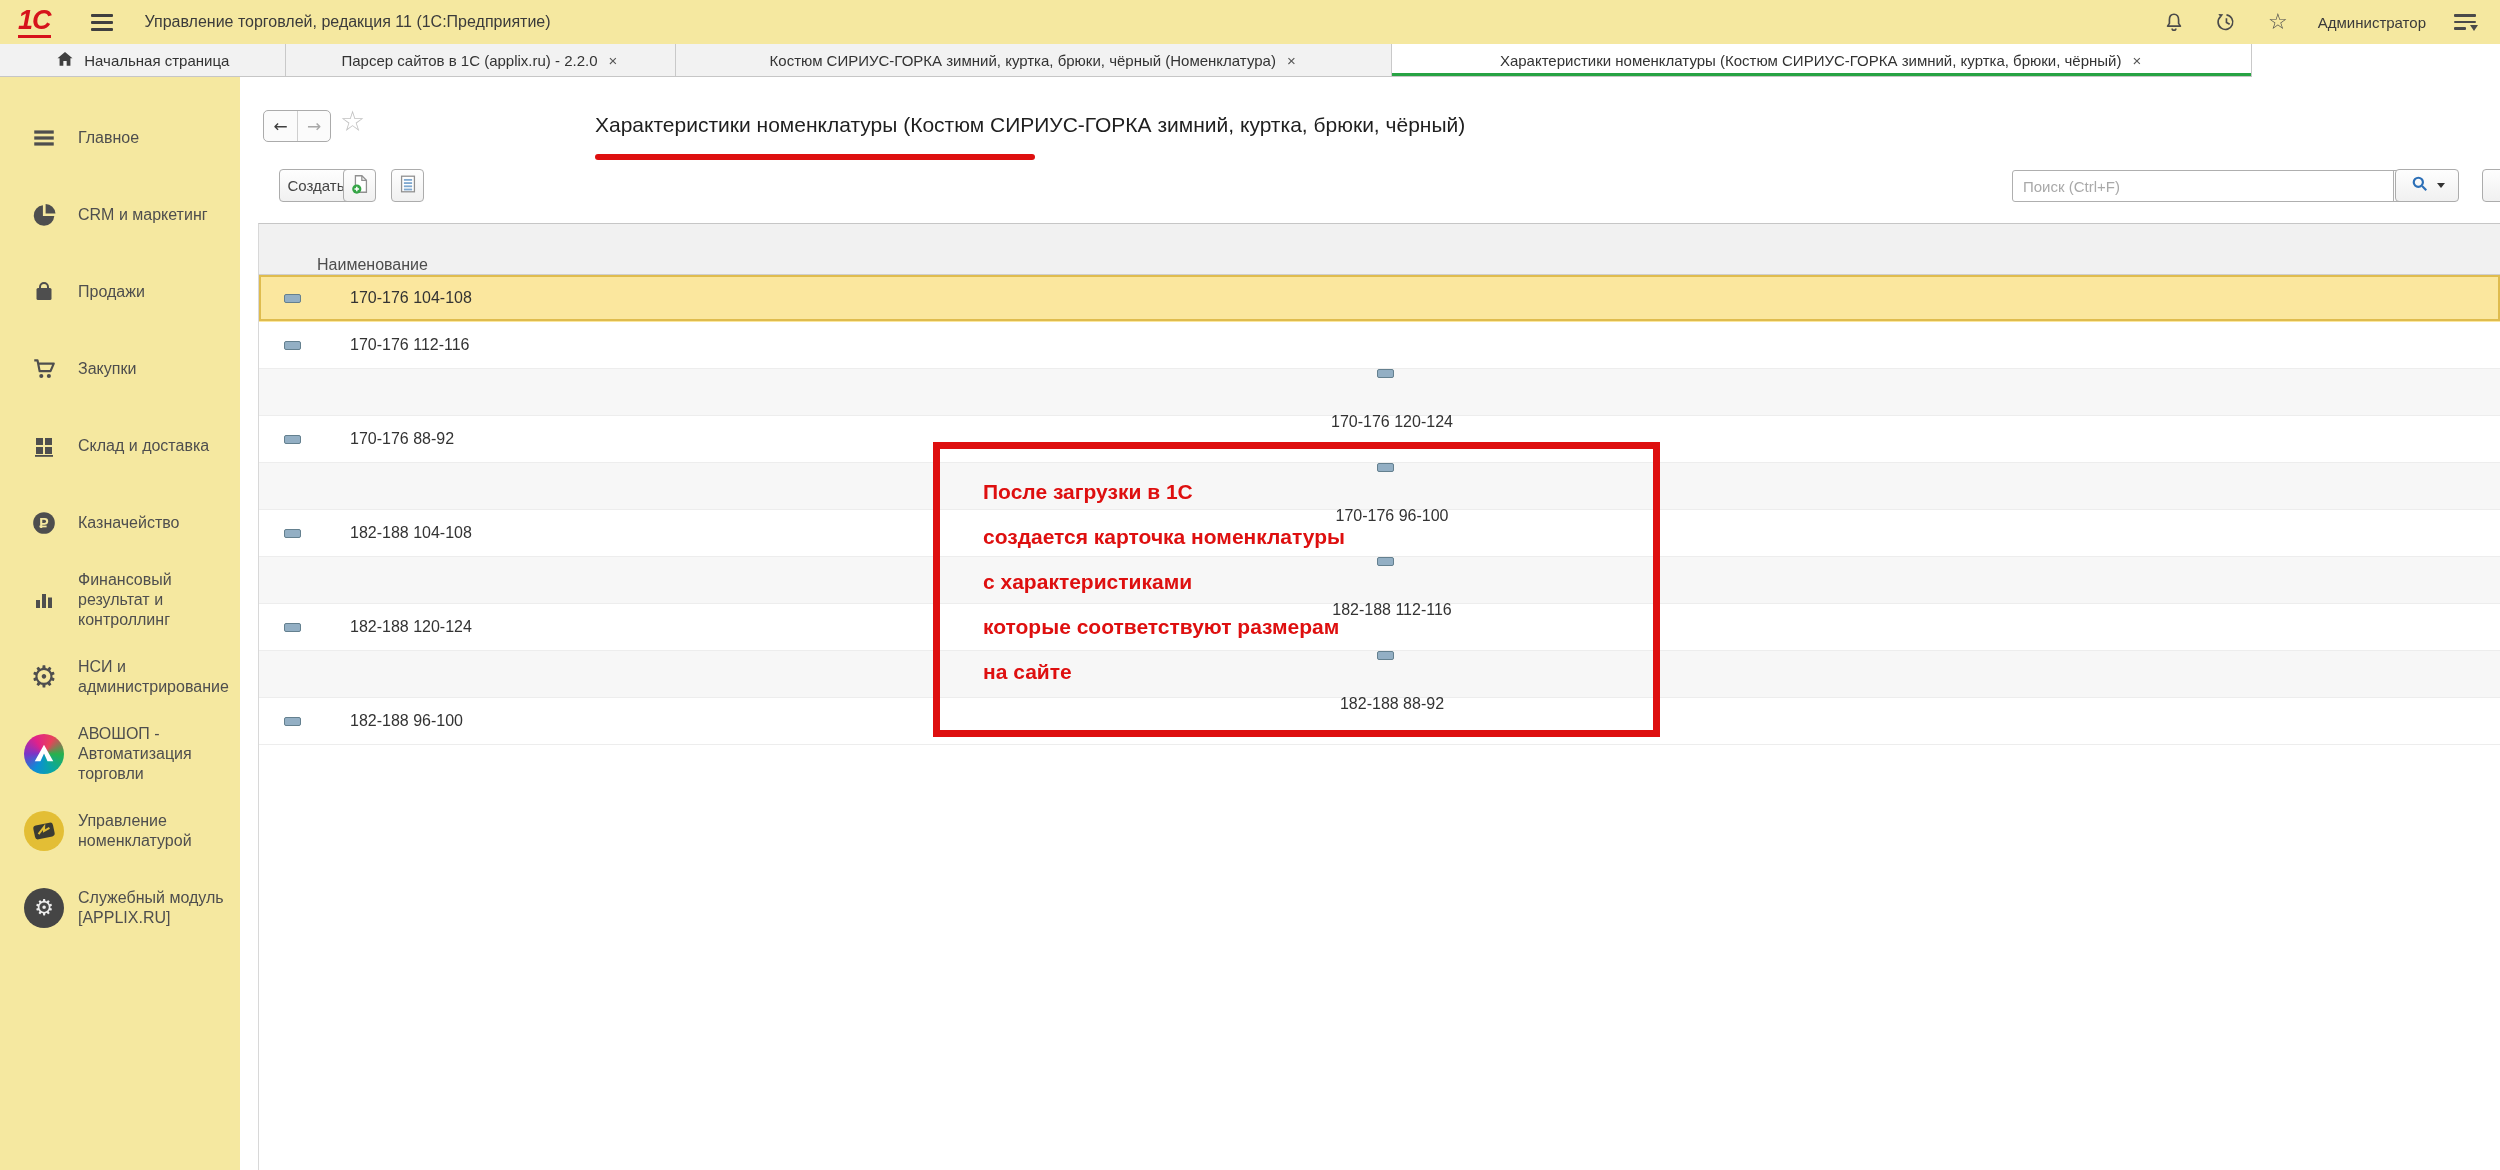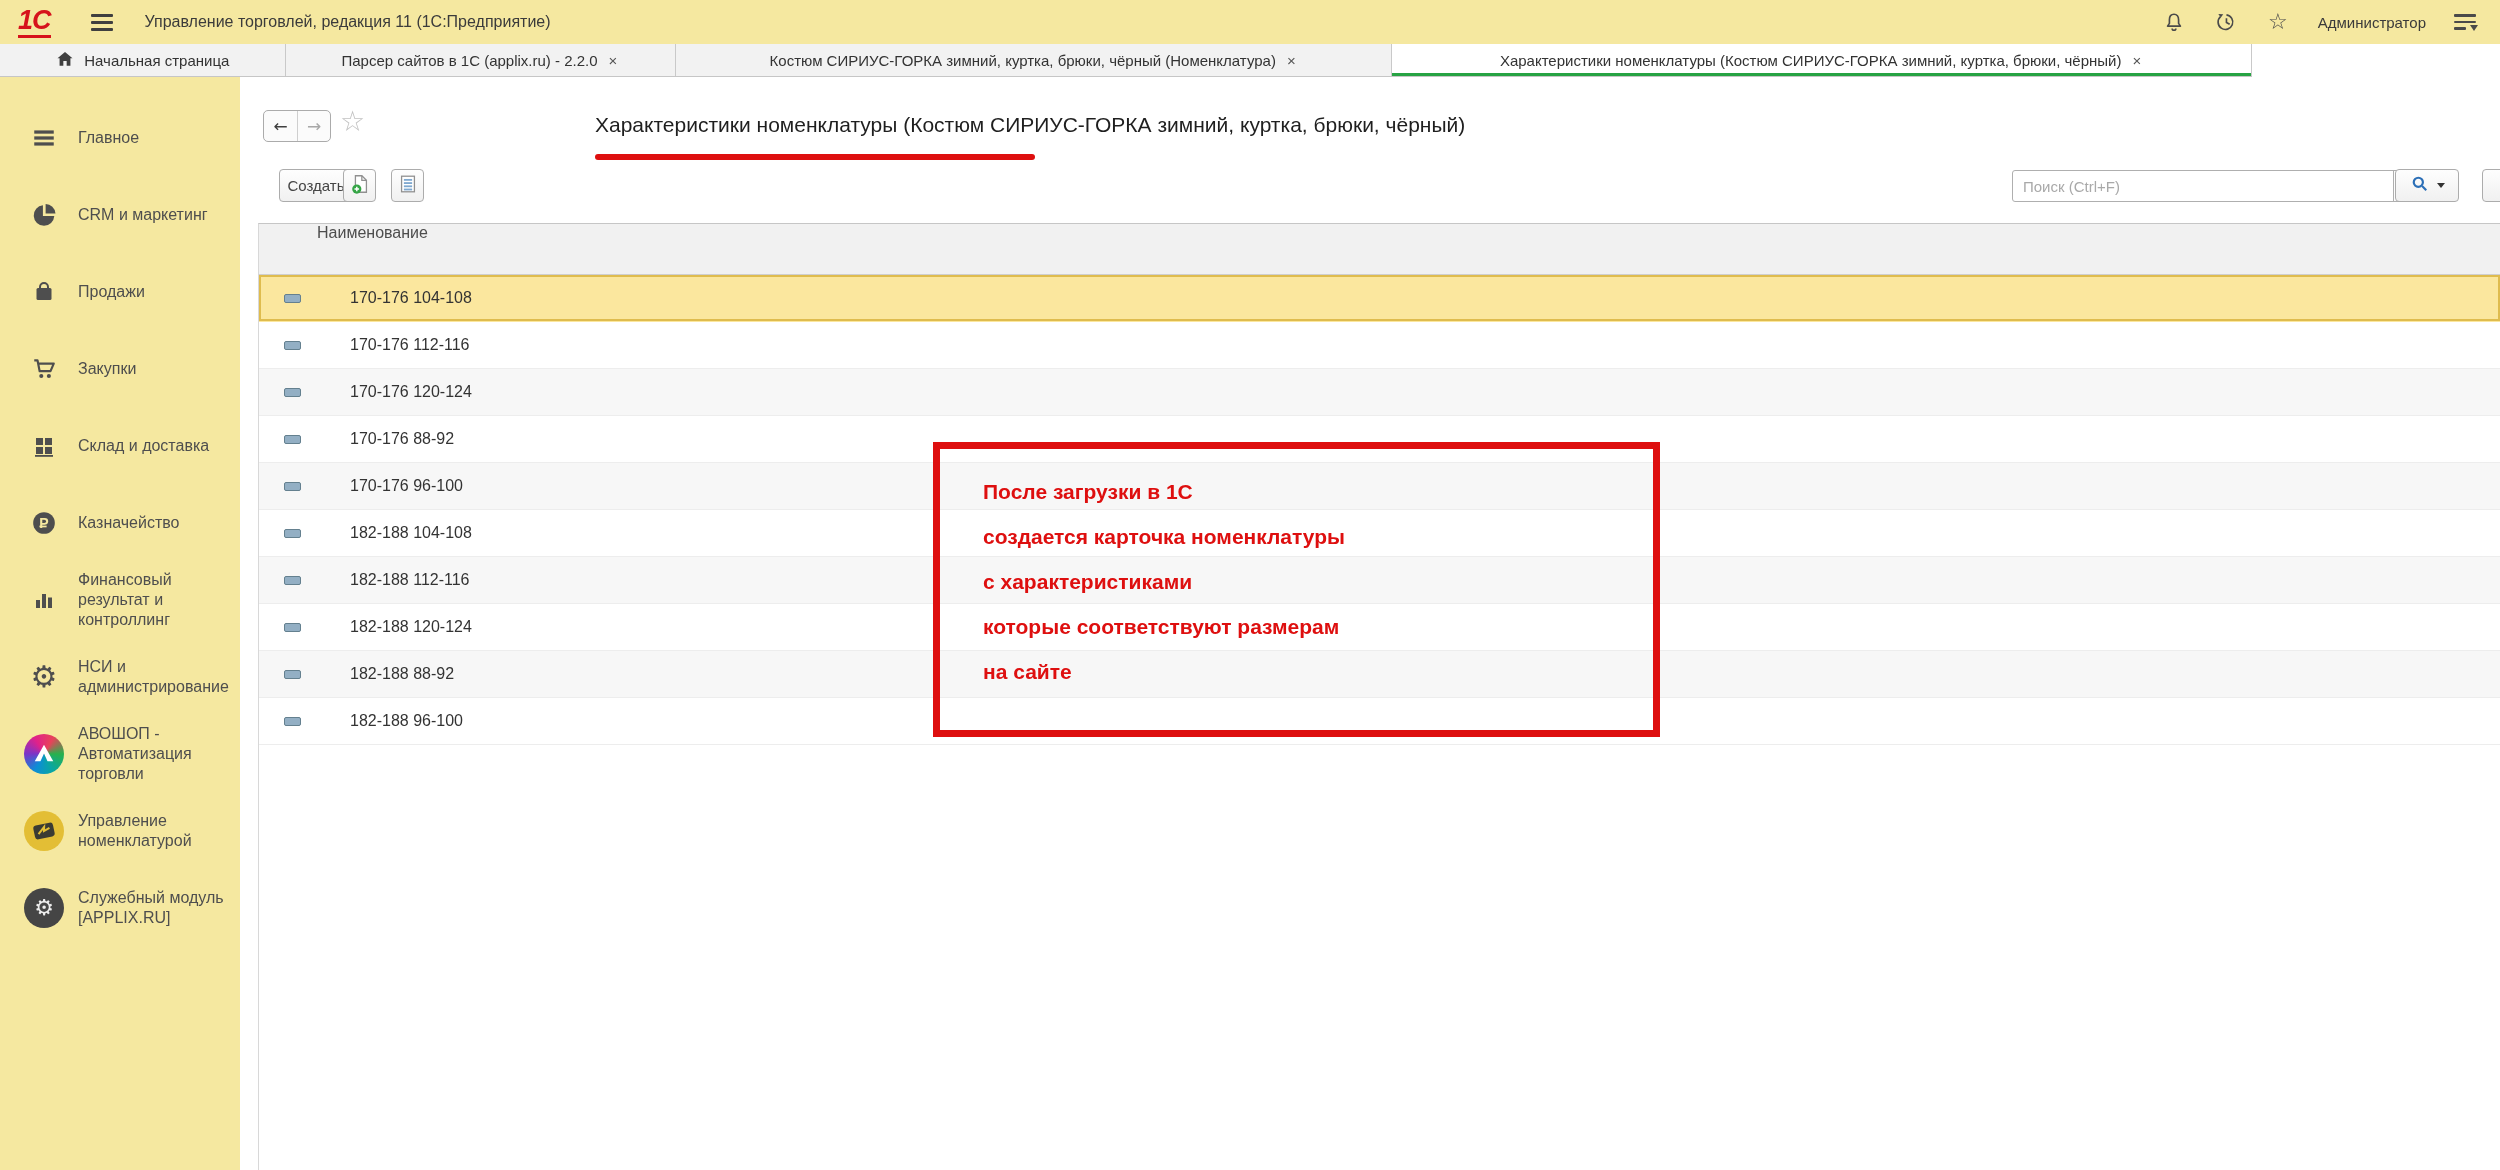--- a/index.html
+++ b/index.html
@@ -66,23 +66,23 @@
   .search-group{position:absolute;left:1724px;top:93px;width:416px;height:32px;border:1px solid #AFAFAF;border-radius:3px;display:flex;box-sizing:border-box;background:#fff;overflow:hidden;margin-left:48px;}
   .search-input{flex:1;border:none;outline:none;padding:0 10px;font-size:15px;color:#333;font-family:"Liberation Sans",sans-serif;background:transparent;}
   .search-input::placeholder{color:#A9A9A9;}
   .search-clear{width:34px;border:none;border-left:1px solid #AFAFAF;background:#FDFDFD;color:#666;font-size:16px;cursor:pointer;}
   .search-opts{position:absolute;left:2155px;top:92px;width:64px;height:33px;display:flex;align-items:center;justify-content:center;gap:7px;}
   .caret{width:0;height:0;border-left:4.5px solid transparent;border-right:4.5px solid transparent;border-top:5.5px solid #333;}
   .more-partial{position:absolute;left:2242px;top:92px;width:44px;height:33px;}
 
   
   .list{position:absolute;left:18px;top:146px;width:2242px;height:947px;border-left:1px solid #D8D8D8;border-top:1px solid #C6C6C6;box-sizing:border-box;}
-  .list-header{height:51px;background:#F1F1F1;border-bottom:1px solid #CFCFCF;display:flex;align-items:flex-start;padding-left:58px;font-size:16px;color:#4D4D4D;box-sizing:border-box;cursor:pointer;}
+  .list-header{height:51px;background:#F1F1F1;border-bottom:1px solid #CFCFCF;display:flex;align-items:flex-end;padding-left:58px;font-size:16px;color:#4D4D4D;box-sizing:border-box;cursor:pointer;}
   .row{height:47px;display:flex;align-items:center;padding-left:25px;border-bottom:1px solid #EDEDED;box-sizing:border-box;font-size:16px;color:#333;cursor:pointer;background:#fff;gap:35px;}
-  .row.alt{background:#F7F7F7;}
+  .row.alt{background:#F7F7F7;flex-direction:column;}
   .row.selected{background:var(--selection-yellow,#FBE79E);box-shadow:inset 0 0 0 2px var(--selection-border,#DFBC4E);border-bottom-color:transparent;}
   .dash{width:15px;height:7px;background:var(--row-icon-blue,#93AFC4);border:1px solid #64808F;border-radius:2px;margin-right:14px;flex:none;}
 
   
   .annotation{position:absolute;left:693px;top:365px;width:727px;height:295px;border:7px solid var(--annotation-red,#DE0F0F);box-sizing:border-box;z-index:6;pointer-events:none;padding:20px 0 0 43px;}
   .annotation .ann-line{font-size:21px;font-weight:bold;color:var(--annotation-red,#DE0F0F);line-height:45px;white-space:nowrap;}
 </style>
 </head>
 <body>
 

